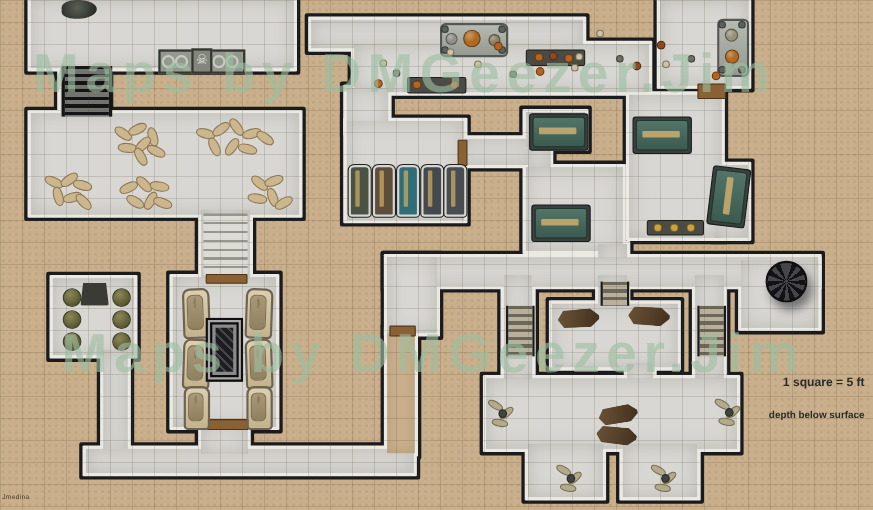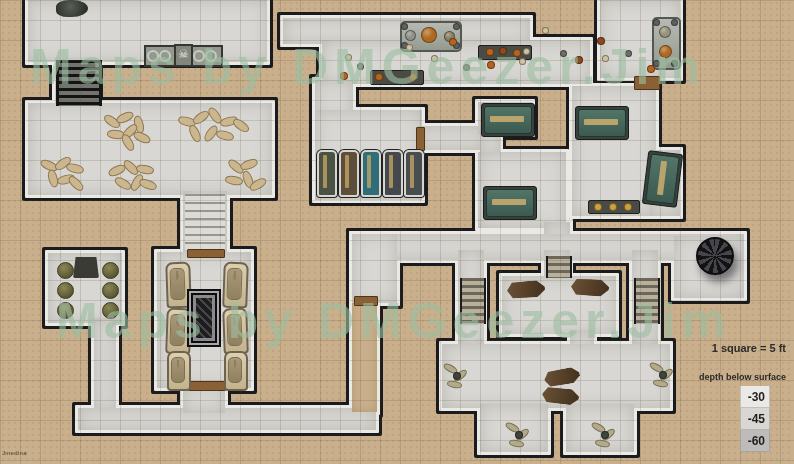--- a/index.html
+++ b/index.html
@@ -321,19 +321,14 @@
     <div class="abs dotc" style="left: 522.5px; top: 47.5px; width: 5px; height: 5px; background: rgb(207, 195, 160);"></div>
     <div class="abs dotc" style="left: 375px; top: 73px; width: 6px; height: 6px; background: rgb(180, 100, 30);"></div>
     <div class="abs dotc" style="left: 409px; top: 73px; width: 6px; height: 6px; background: rgb(180, 100, 30);"></div>
     <div class="abs dotc" style="left: 594px; top: 203px; width: 6px; height: 6px; background: rgb(201, 162, 62);"></div>
     <div class="abs dotc" style="left: 609px; top: 203px; width: 6px; height: 6px; background: rgb(201, 162, 62);"></div>
     <div class="abs dotc" style="left: 624px; top: 203px; width: 6px; height: 6px; background: rgb(201, 162, 62);"></div>
     <div class="wm" id="wm1" style="z-index: 5;">Maps by DMGeezer.Jim</div>
     <div class="wm" id="wm2" style="z-index: 5;">Maps by DMGeezer.Jim</div>
     <div class="legend" id="scale" style="z-index: 5;">1 square = 5 ft</div>
     <div class="legend" id="depthlbl" style="z-index: 5;">depth below surface</div>
-    <div class="legend" id="swatches" style="z-index: 5;">
-      <div class="sw" style="background: rgb(235, 233, 230);">-30</div>
-      <div class="sw" style="background: rgb(217, 214, 211);">-45</div>
-      <div class="sw" style="background: rgb(190, 188, 186);">-60</div>
-    </div>
     <div class="legend" id="sig" style="z-index: 5;">Jmedina</div>
   </div>
 
 </body></html>

